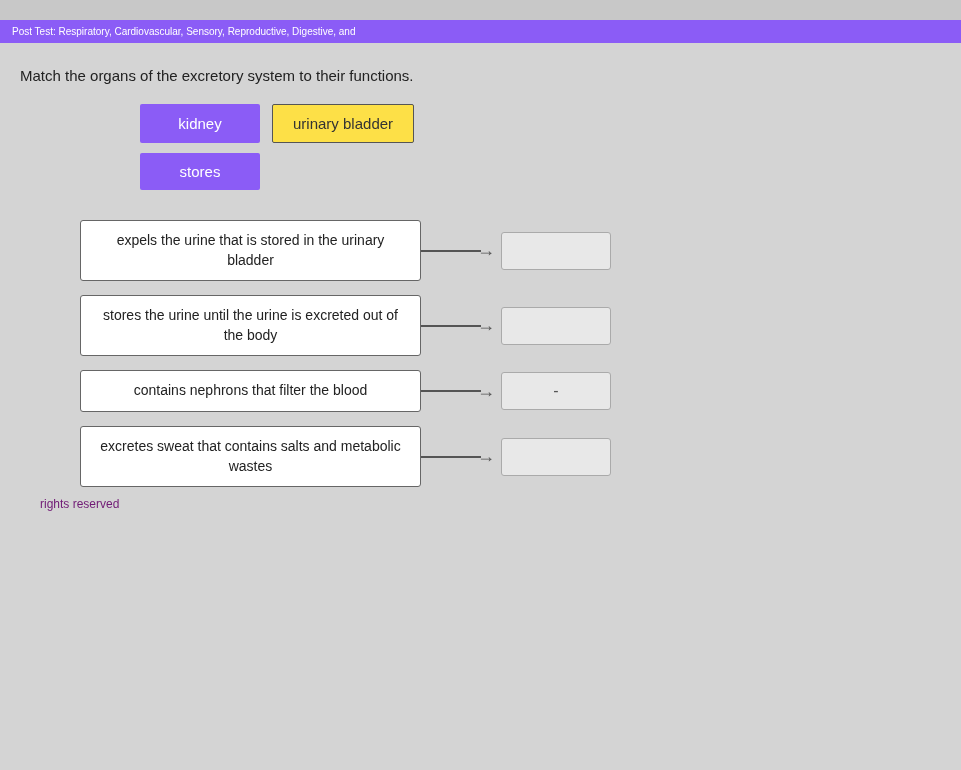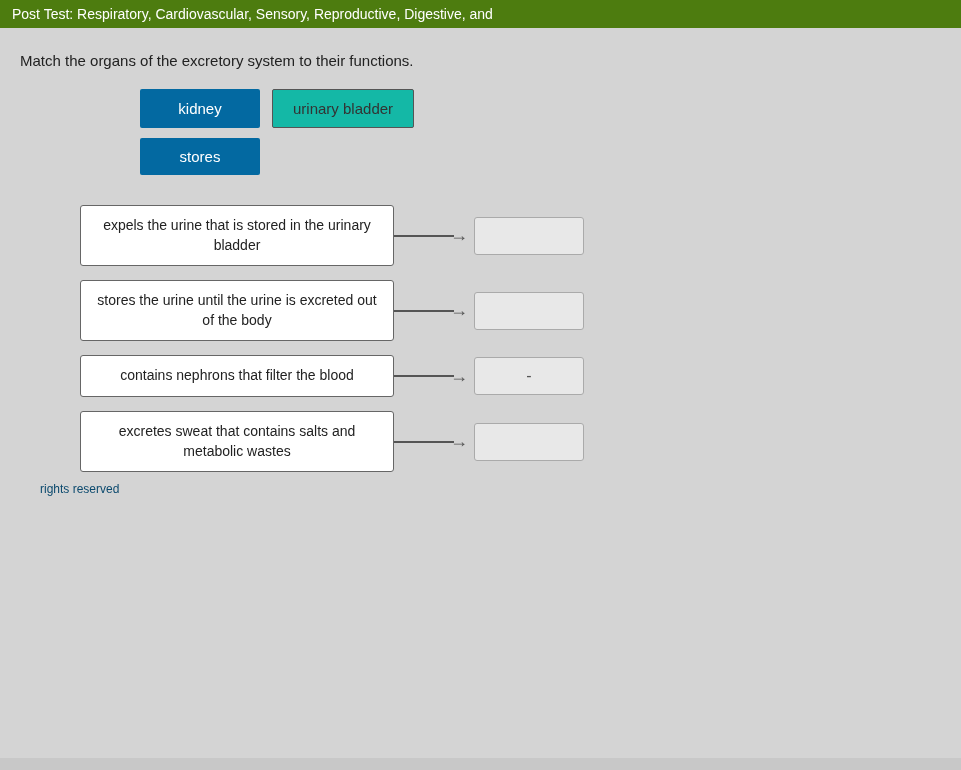--- a/index.html
+++ b/index.html
@@ -6,25 +6,26 @@
 
     body {
       font-family: Arial, sans-serif;
       background-color: #c8c8c8;
       width: 961px;
       min-height: 770px;
       overflow-x: hidden;
     }
 
     .header-bar {
-      background-color: #4d7c0f;
+      background-color: #8b5cf6;
       color: white;
-      font-size: 14px;
+      font-size: 10px;
       padding: 6px 12px;
       width: 100%;
+      margin-top: 20px;
     }
 
     .main-content {
       background-color: #d4d4d4;
       padding: 24px 20px;
       min-height: 730px;
     }
 
     .instruction {
       font-size: 15px;
@@ -34,33 +35,33 @@
 
     .organs-row {
       display: flex;
       flex-wrap: wrap;
       gap: 12px;
       margin-left: 120px;
       margin-bottom: 10px;
     }
 
     .organ-btn {
-      background-color: #0369a1;
+      background-color: #8b5cf6;
       color: white;
       border: none;
       padding: 10px 20px;
       font-size: 15px;
       cursor: pointer;
       border-radius: 2px;
       min-width: 120px;
       text-align: center;
     }
 
     .organ-btn.outline {
-      background-color: #14b8a6;
+      background-color: #fde047;
       color: #333;
       border: 1px solid #555;
     }
 
     .organs-row2 {
       display: flex;
       margin-left: 120px;
       margin-bottom: 30px;
     }
 
@@ -77,21 +78,21 @@
       gap: 0;
     }
 
     .function-box {
       background-color: white;
       border: 1px solid #666;
       border-radius: 3px;
       padding: 10px 14px;
       font-size: 14px;
       color: #222;
-      width: 314px;
+      width: 341px;
       text-align: center;
       line-height: 1.4;
     }
 
     .arrow-line {
       display: flex;
       align-items: center;
       width: 80px;
       position: relative;
     }
@@ -124,21 +125,21 @@
       color: #444;
     }
 
     .answer-box.has-dash {
       font-size: 16px;
       color: #555;
     }
 
     .footer-note {
       font-size: 12px;
-      color: #0c4a6e;
+      color: #701a75;
       margin-top: 10px;
       margin-left: 20px;
     }
   </style>
 </head>
 <body>
 
 <div class="header-bar">
   <span>Post Test: Respiratory, Cardiovascular, Sensory, Reproductive, Digestive, and</span>
 </div>

